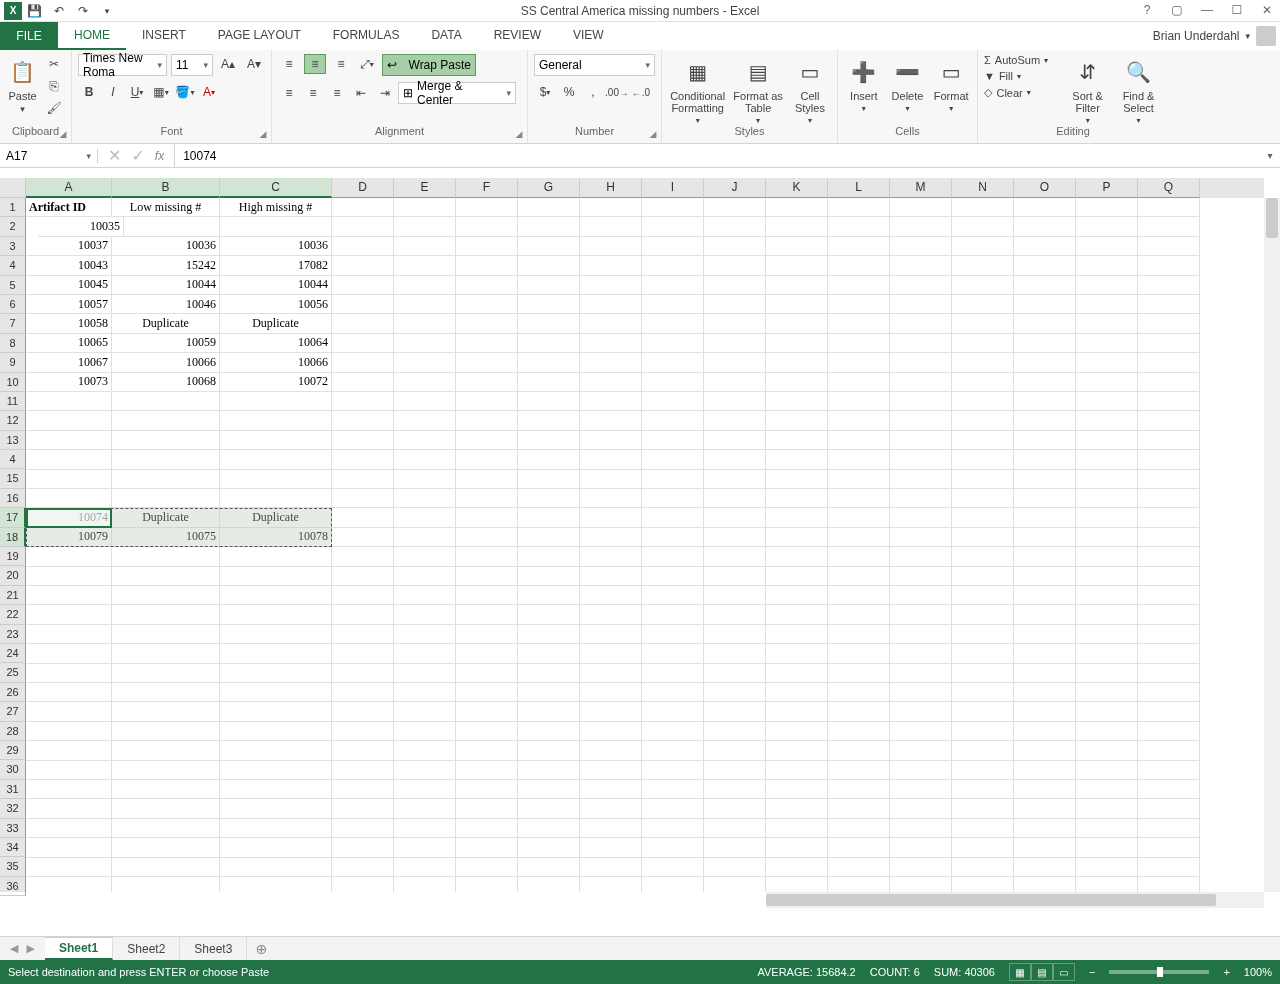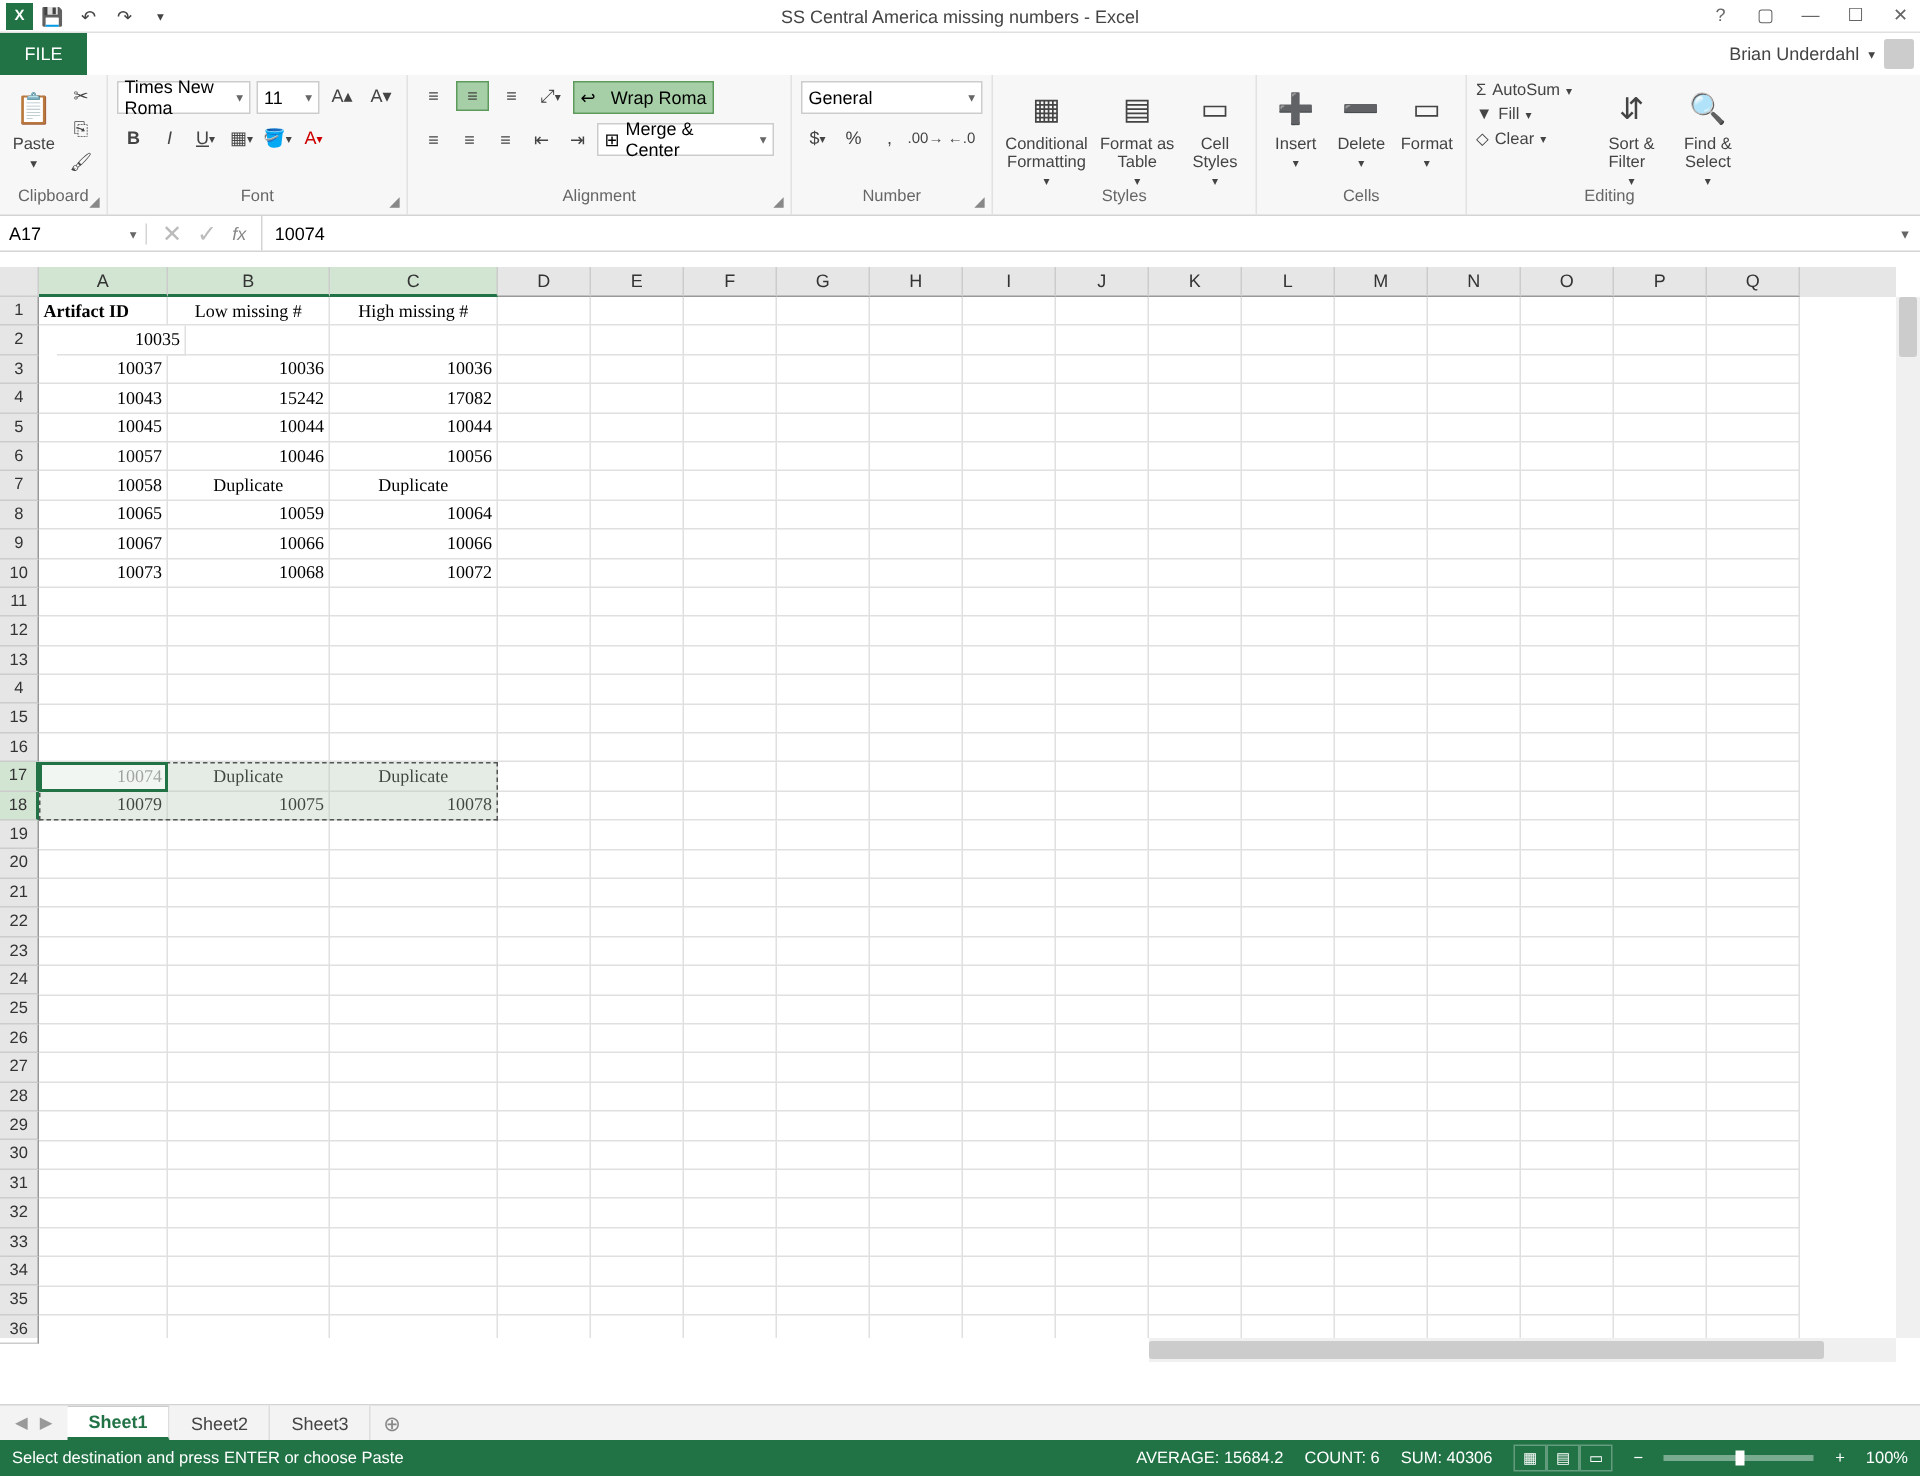--- a/index.html
+++ b/index.html
@@ -98,20 +98,29 @@
     <div class="wc-btn">?</div>
     <div class="wc-btn">▢</div>
     <div class="wc-btn">—</div>
     <div class="wc-btn">☐</div>
     <div class="wc-btn">✕</div>
   </div>
 </div>
 
 <div class="tabs-bar">
   <div class="file-tab">FILE</div>
+  <div id="ribbon-tabs-container" style="display:flex">
+      <div class="ribbon-tab active">HOME</div>
+      <div class="ribbon-tab">INSERT</div>
+      <div class="ribbon-tab">PAGE LAYOUT</div>
+      <div class="ribbon-tab">FORMULAS</div>
+      <div class="ribbon-tab">DATA</div>
+      <div class="ribbon-tab">REVIEW</div>
+      <div class="ribbon-tab">VIEW</div>
+    </div>
   <div class="user-area">
     <span>Brian Underdahl</span>
     <span style="font-size:9px">▾</span>
     <div class="user-avatar"></div>
   </div>
 </div>
 
 <div class="ribbon">
 
   <div class="ribbon-group" style="width:72px">
@@ -167,21 +176,21 @@
 
   <div class="ribbon-group" style="width:256px">
     <div class="group-body" style="flex-direction:column;width:100%">
       <div style="display:flex;gap:4px">
         <div class="small-btn">≡</div>
         <div class="small-btn highlighted">≡</div>
         <div class="small-btn">≡</div>
         <div class="small-btn">⤢<span style="font-size:8px">▾</span></div>
         <div class="combo highlighted" style="width:94px;gap:4px">
             <span>↩</span>
-            <span>Wrap Roma</span>
+            <span>Wrap Paste</span>
           </div>
       </div>
       <div class="row2">
         <div class="small-btn">≡</div>
         <div class="small-btn">≡</div>
         <div class="small-btn">≡</div>
         <div class="small-btn">⇤</div>
         <div class="small-btn">⇥</div>
         <div class="combo" style="width:118px;gap:4px">
             <span>⊞</span>
@@ -271,21 +280,21 @@
             <span style="font-size:8px">▾</span>
           </div>
         <div style="display:flex;align-items:center;gap:4px">
             <span>◇</span>
             <span>Clear</span>
             <span style="font-size:8px">▾</span>
           </div>
       </div>
       <div class="big-btn" style="width:48px">
           <div class="big-icon">⇵</div>
-          <span style="white-space:pre;text-align:left;line-height:1.1">Sort &amp;
+          <span style="white-space:pre;text-align:center;line-height:1.1">Sort &amp;
 Filter</span>
           <span style="font-size:8px">▾</span>
         </div>
       <div class="big-btn" style="width:48px">
           <div class="big-icon">🔍</div>
           <span style="white-space:pre;text-align:center;line-height:1.1">Find &amp;
 Select</span>
           <span style="font-size:8px">▾</span>
         </div>
     </div>

